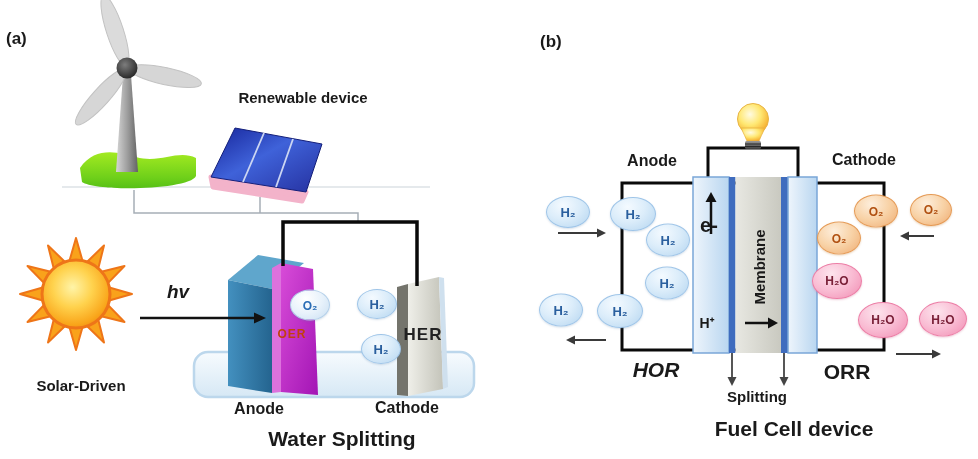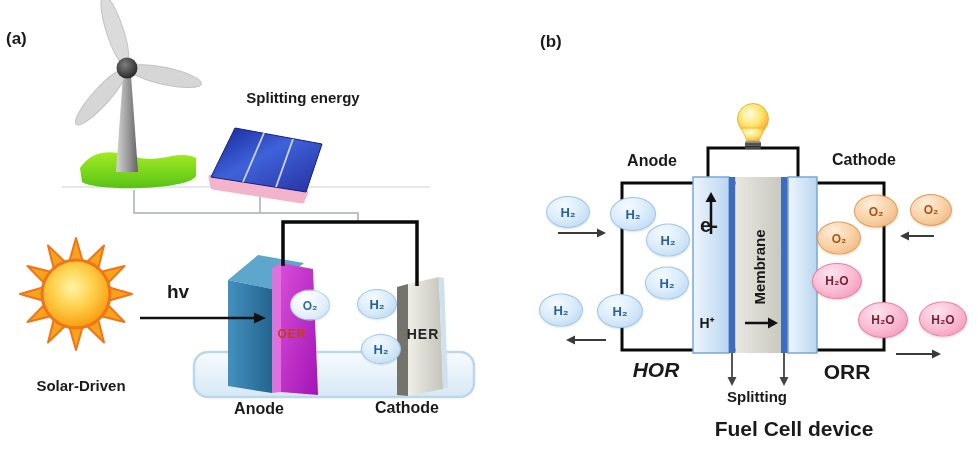--- a/index.html
+++ b/index.html
@@ -225,27 +225,28 @@
 
     <g>
       <line x1="732" y1="353" x2="732" y2="378" stroke="#444" stroke-width="1.8"></line>
       <polygon points="727.5,377 732,386 736.5,377" fill="#444"></polygon>
       <line x1="784" y1="353" x2="784" y2="378" stroke="#444" stroke-width="1.8"></line>
       <polygon points="779.5,377 784,386 788.5,377" fill="#444"></polygon>
     </g>
   </svg>
 
   <div class="lbl corner" style="left:6px;top:30px;font-size:17px;">(a)</div>
-  <div class="lbl" style="left:303px;top:97px;font-size:15px;">Splitting energy</div>
-  <div class="lbl" style="left:178px;top:291px;font-size:19px;">hv</div>
+  <div class="lbl" style="left:303px;top:97px;font-size:15px;">Renewable device</div>
+  <div class="lbl" style="left:178px;top:291px;font-size:19px;font-style:italic;">hv</div>
   <div class="lbl" style="left:81px;top:385px;font-size:15px;">Solar-Driven</div>
   <div class="lbl" style="left:292px;top:334px;font-size:12px;color:#c2410c;letter-spacing:1px;">OER</div>
-  <div class="lbl" style="left:423px;top:334px;font-size:14px;color:#222;letter-spacing:1px;">HER</div>
+  <div class="lbl" style="left:423px;top:334px;font-size:17px;color:#222;letter-spacing:1px;">HER</div>
   <div class="lbl" style="left:259px;top:409px;font-size:16px;">Anode</div>
   <div class="lbl" style="left:407px;top:408px;font-size:16px;">Cathode</div>
+  <div class="lbl" style="left:342px;top:438px;font-size:21px;">Water Splitting</div>
 
   <div class="bubble o2a" style="left:310px;top:305px;width:38px;height:29px;">O₂</div>
   <div class="bubble h2" style="left:377px;top:304px;width:38px;height:28px;">H₂</div>
   <div class="bubble h2" style="left:381px;top:349px;width:38px;height:28px;">H₂</div>
 
   <div class="lbl corner" style="left:540px;top:33px;font-size:17px;">(b)</div>
   <div class="lbl" style="left:652px;top:161px;font-size:16px;">Anode</div>
   <div class="lbl" style="left:864px;top:160px;font-size:16px;">Cathode</div>
   <div class="lbl" style="left:709px;top:225px;font-size:20px;">e-</div>
   <div class="lbl" style="left:707px;top:323px;font-size:14px;">H⁺</div>

